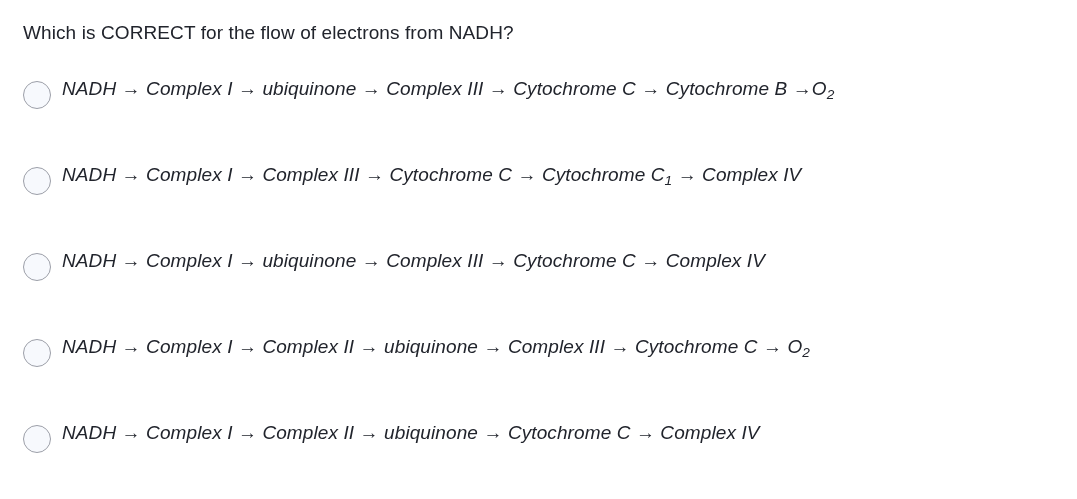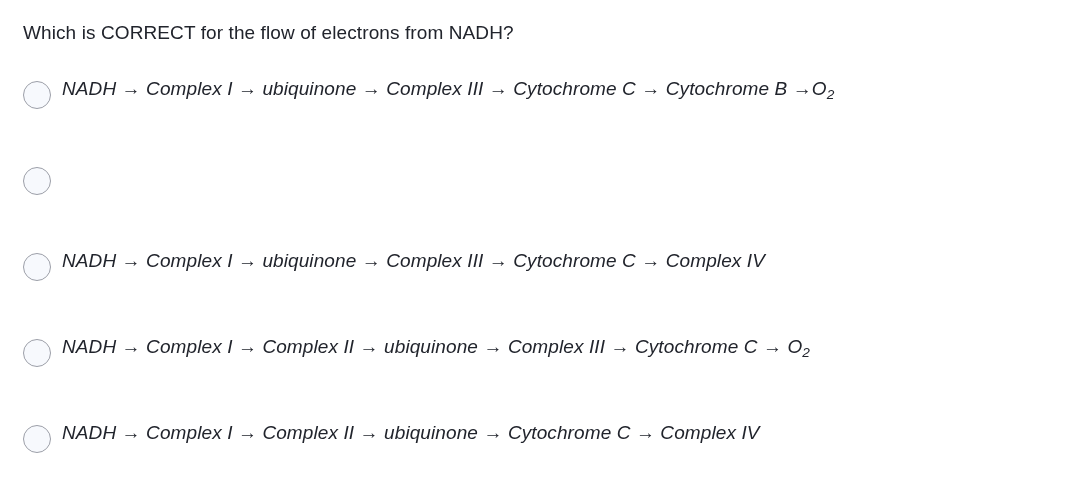--- a/index.html
+++ b/index.html
@@ -87,20 +87,21 @@
 
 <div id="options-list">
 
   <div class="option-row">
     <span class="option-radio"></span>
     <span class="option-label">NADH → Complex I → ubiquinone → Complex III → Cytochrome C → Cytochrome B →O<sub>2</sub></span>
   </div>
 
   <div class="option-row">
     <span class="option-radio"></span>
+    <span class="option-label">NADH → Complex I → Complex III → Cytochrome C → Cytochrome C<sub>1</sub> → Complex IV</span>
   </div>
 
   <div class="option-row">
     <span class="option-radio"></span>
     <span class="option-label">NADH → Complex I → ubiquinone → Complex III → Cytochrome C → Complex IV</span>
   </div>
 
   <div class="option-row">
     <span class="option-radio"></span>
     <span class="option-label">NADH → Complex I → Complex II → ubiquinone → Complex III → Cytochrome C → O<sub>2</sub></span>

